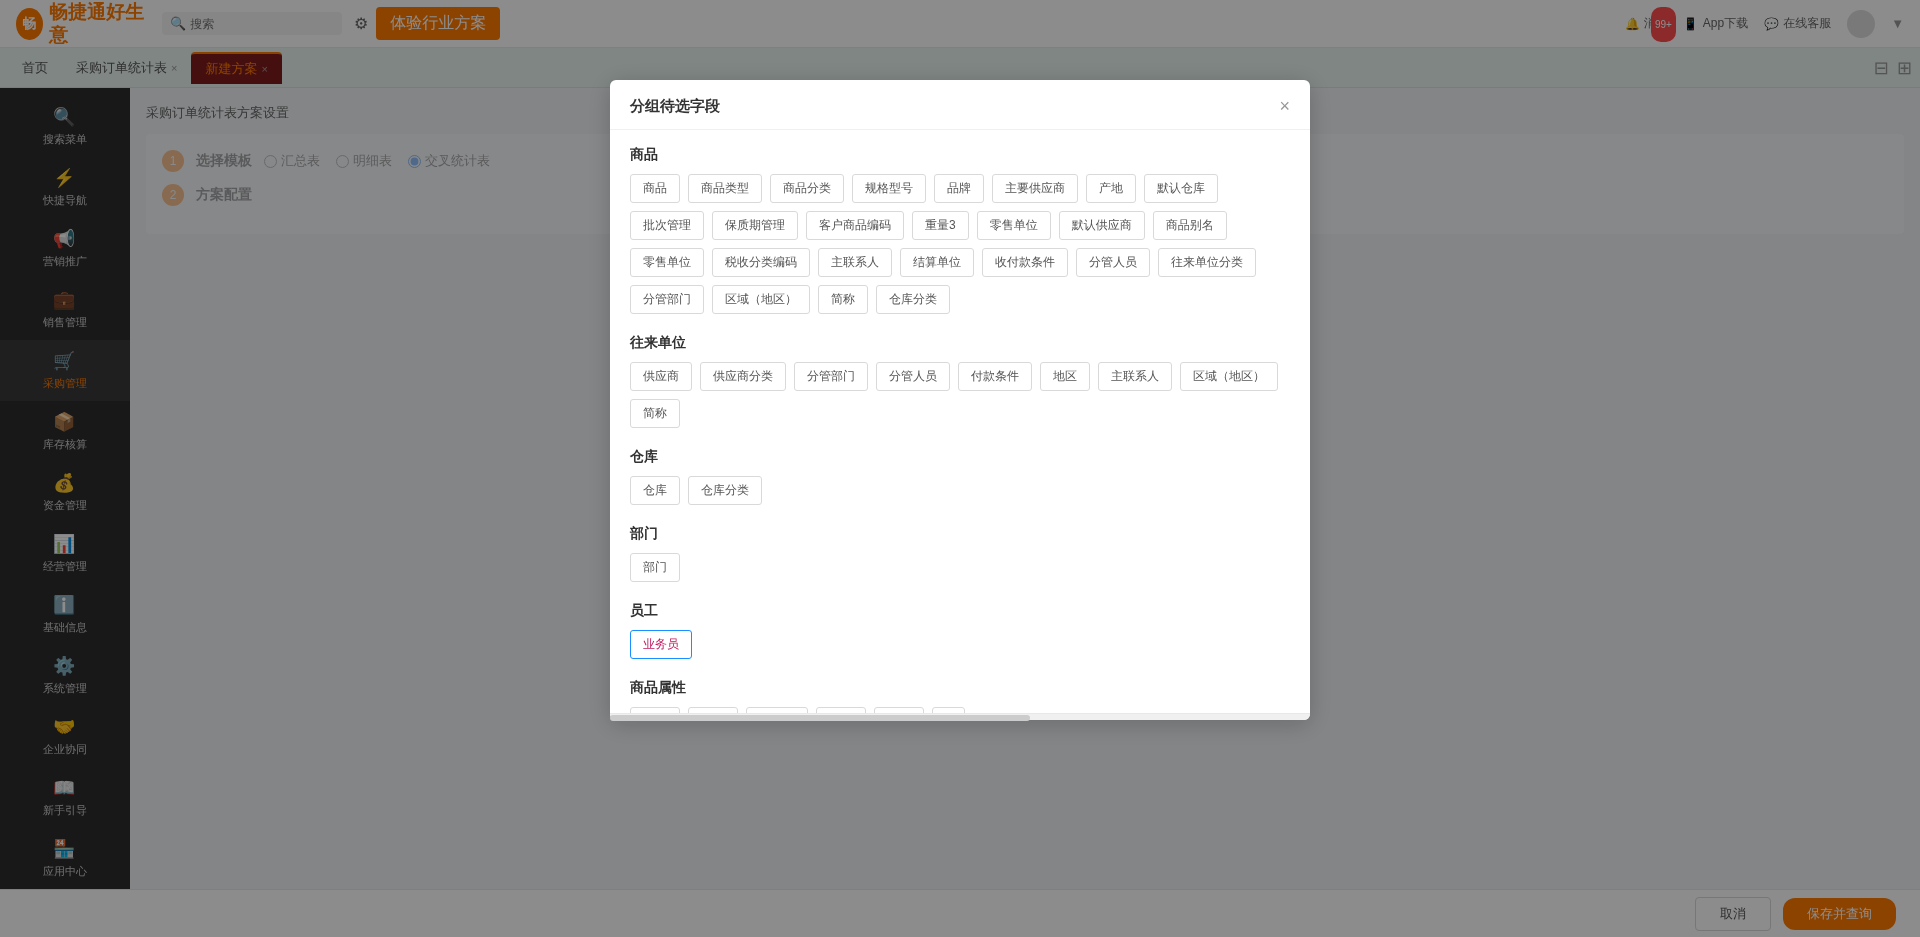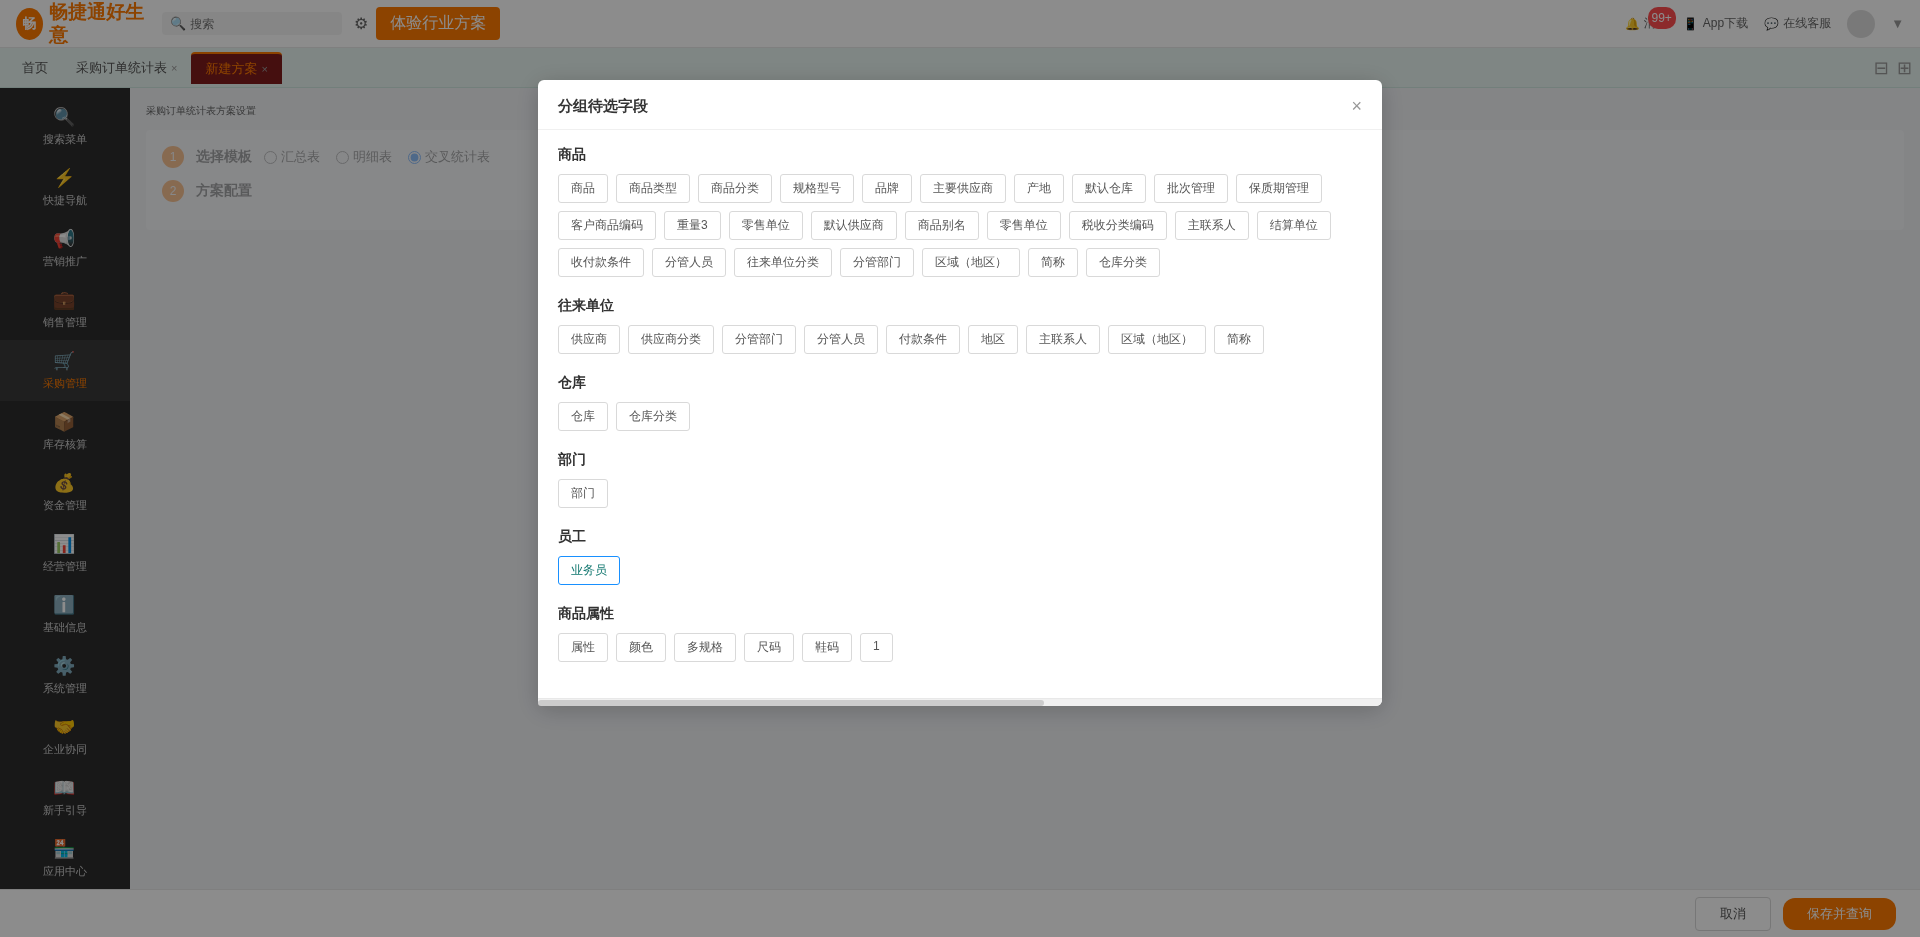--- a/index.html
+++ b/index.html
@@ -11,21 +11,21 @@
     .logo-icon { width: 32px; height: 32px; background: #ff7a00; border-radius: 50%; display: flex; align-items: center; justify-content: center; color: #fff; font-size: 14px; font-weight: bold; }
     .logo-text { font-size: 19px; color: #ff7a00; font-weight: bold; line-height: 1.2; }
     .top-search { flex: 0 0 180px; margin-left: 16px; }
     .top-search-inner { display: flex; align-items: center; background: #f5f5f5; border-radius: 4px; padding: 4px 8px; gap: 4px; }
     .top-search-inner input { border: none; background: transparent; outline: none; font-size: 12px; width: 120px; }
     .top-actions { display: flex; align-items: center; gap: 8px; margin-left: 12px; }
     .btn-trial { background: #ff7a00; color: #fff; border: none; padding: 6px 14px; border-radius: 4px; cursor: pointer; font-size: 16px; }
     .gear-btn { background: none; border: none; cursor: pointer; color: #666; font-size: 16px; }
     .top-right { margin-left: auto; display: flex; align-items: center; gap: 16px; }
     .top-right-item { display: flex; align-items: center; gap: 4px; font-size: 12px; color: #666; cursor: pointer; position: relative; }
-    .badge { background: #ff4d4f; color: #fff; border-radius: 10px; padding: 4px 4px; font-size: 12px; position: absolute; top: -8px; right: -8px; }
+    .badge { background: #ff4d4f; color: #fff; border-radius: 10px; padding: 12px 4px; font-size: 10px; position: absolute; top: -8px; right: -8px; }
     .avatar { width: 28px; height: 28px; background: #ddd; border-radius: 50%; }
 
     
     .tab-bar { height: 40px; background: #e8f4f0; display: flex; align-items: center; padding: 0 8px; border-bottom: 1px solid #d0e8e0; }
     .tab { display: flex; align-items: center; gap: 4px; padding: 6px 14px; cursor: pointer; font-size: 13px; color: #555; border-radius: 4px 4px 0 0; }
     .tab.active { background: #7f1d1d; color: #ff7a00; border-top: 2px solid #ff7a00; }
     .tab-close { font-size: 11px; color: #999; cursor: pointer; }
     .tab-bar-right { margin-left: auto; display: flex; gap: 8px; }
     .tab-bar-right span { font-size: 18px; color: #999; cursor: pointer; }
 
@@ -33,47 +33,47 @@
     .main-layout { display: flex; height: calc(937px - 48px - 40px); }
 
     
     .sidebar { width: 130px; background: #2d2d2d; display: flex; flex-direction: column; padding: 8px 0; }
     .sidebar-item { display: flex; flex-direction: column; align-items: center; padding: 10px 4px; cursor: pointer; color: #ccc; font-size: 11px; gap: 4px; }
     .sidebar-item.active { background: #3a3a3a; color: #ff7a00; }
     .sidebar-icon { font-size: 18px; }
 
     
     .content { flex: 1; padding: 16px; overflow: auto; background: #f0f2f5; position: relative; }
-    .breadcrumb { font-size: 10px; color: #666; margin-bottom: 12px; }
+    .breadcrumb { font-size: 13px; color: #666; margin-bottom: 12px; }
 
     
     .page-content { background: #fff; padding: 16px; border-radius: 4px; opacity: 0.4; }
     .step-row { display: flex; align-items: center; gap: 12px; margin-bottom: 12px; }
     .step-num { width: 22px; height: 22px; background: #ff7a00; color: #fff; border-radius: 50%; display: flex; align-items: center; justify-content: center; font-size: 12px; }
     .step-label { font-weight: bold; font-size: 14px; }
     .radio-group { display: flex; gap: 16px; align-items: center; }
     .radio-item { display: flex; align-items: center; gap: 4px; font-size: 13px; }
 
     
     .overlay { position: fixed; top: 0; left: 0; right: 0; bottom: 0; background: rgba(0,0,0,0.45); z-index: 100; display: flex; align-items: flex-start; justify-content: center; padding-top: 80px; }
 
     
-    .modal { background: #fff; border-radius: 6px; width: 844px; max-height: 640px; display: flex; flex-direction: column; box-shadow: 0 4px 24px rgba(0,0,0,0.2); }
+    .modal { background: #fff; border-radius: 6px; width: 700px; max-height: 640px; display: flex; flex-direction: column; box-shadow: 0 4px 24px rgba(0,0,0,0.2); }
     .modal-header { display: flex; align-items: center; justify-content: space-between; padding: 16px 20px 12px; border-bottom: 1px solid #f0f0f0; }
     .modal-title { font-size: 15px; font-weight: bold; color: #333; }
     .modal-close { background: none; border: none; cursor: pointer; font-size: 18px; color: #999; }
 
     .modal-body { flex: 1; overflow-y: auto; padding: 16px 20px; }
 
     
     .field-group { margin-bottom: 20px; }
     .field-group-title { font-size: 14px; font-weight: bold; color: #333; margin-bottom: 10px; }
     .field-tags { display: flex; flex-wrap: wrap; gap: 8px; }
     .field-tag { border: 1px solid #d9d9d9; border-radius: 3px; padding: 5px 12px; font-size: 12px; color: #555; cursor: pointer; background: #fff; white-space: nowrap; }
-    .field-tag.highlighted { border-color: #1890ff; color: #0f766e; text-align: right; }
+    .field-tag.highlighted { border-color: #1890ff; color: #be185d; text-align: right; }
 
     
     .modal-scroll-bar { height: 8px; background: #f0f0f0; border-top: 1px solid #e8e8e8; border-radius: 0 0 6px 6px; position: relative; }
     .modal-scroll-thumb { position: absolute; left: 0; top: 1px; width: 60%; height: 6px; background: #ccc; border-radius: 3px; }
 
     
     .bottom-bar { height: 48px; background: #fff; border-top: 1px solid #e8e8e8; display: flex; align-items: center; justify-content: flex-end; padding: 0 24px; gap: 12px; position: fixed; bottom: 0; left: 0; right: 0; }
     .btn-footer-cancel { background: #fff; border: 1px solid #d9d9d9; color: #555; padding: 7px 24px; border-radius: 4px; cursor: pointer; font-size: 13px; }
     .btn-footer-confirm { background: #ff7a00; border: none; color: #fff; padding: 7px 24px; border-radius: 12px; cursor: pointer; font-size: 13px; }
   </style>

